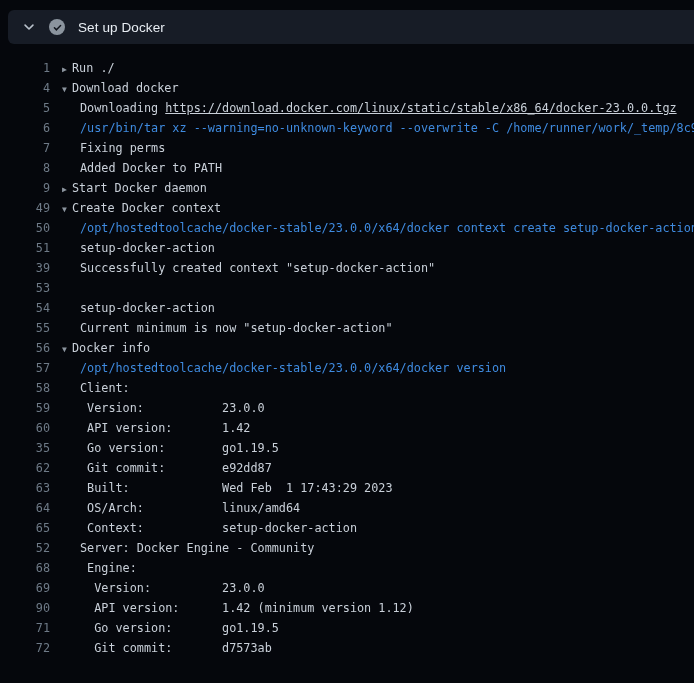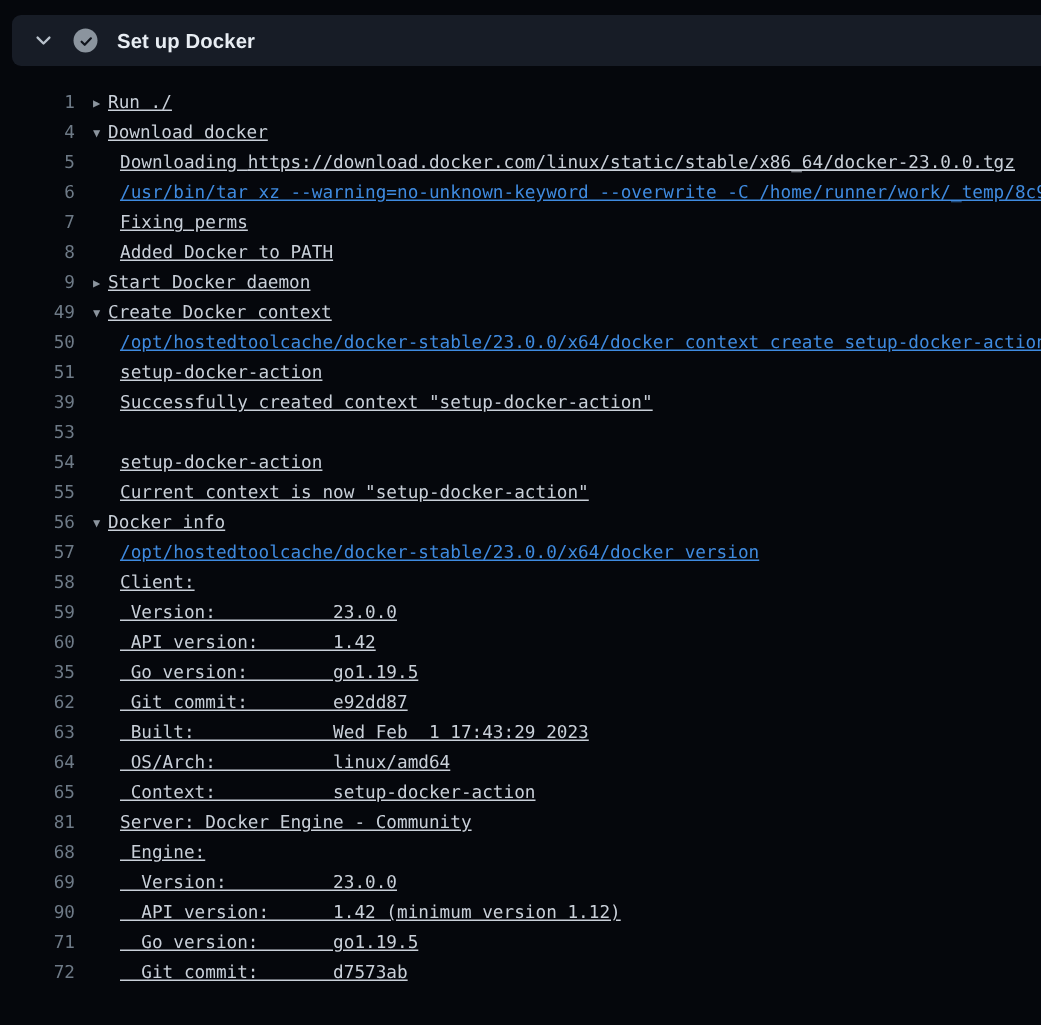--- a/index.html
+++ b/index.html
@@ -24,36 +24,36 @@
   .chevron { width: 14px; height: 14px; display: flex; align-items: center; justify-content: center; margin-right: 13px; flex: none; }
   .check-circle {
     width: 16px; height: 16px; border-radius: 50%;
     background: var(--check-circle, #8b949e);
     display: flex; align-items: center; justify-content: center;
     margin-right: 13px; flex: none;
   }
   .step-title {
     color: var(--title, #e8edf3);
     font-family: "Liberation Sans", sans-serif;
-    font-size: 13.5px; font-weight: 700;
+    font-size: 13.5px; font-weight: 400;
     letter-spacing: 0.1px;
   }
 
   
   .log { position: absolute; top: 58px; left: 0; width: 100%; }
   .row {
     height: 20px; display: flex; align-items: center;
     font-size: 11.8px; white-space: pre; overflow: hidden;
   }
   .num {
     width: 50px; flex: none; text-align: right;
     color: var(--line-number, #6e7a87);
     cursor: pointer;
   }
-  .content { margin-left: 30px; color: var(--text, #c9d0d9); text-decoration: underline; }
+  .content { margin-left: 30px; color: var(--text, #c9d0d9); }
   .row.group .content { margin-left: 12px; cursor: pointer; }
   .arrow {
     display: inline-block; width: 8px; margin-right: 2px;
     font-size: 8px; color: var(--group-arrow, #8b949e);
     transform: translateY(-0.5px);
   }
   .group-title { color: var(--text, #c9d0d9); }
   .cmd { color: var(--command, #3f8be0); }
   .link { color: var(--text, #c9d0d9); text-decoration: underline; cursor: pointer; text-align: center; }
 </style>
@@ -81,30 +81,30 @@
     <div class="row"><span class="num">6</span><span class="content cmd">/usr/bin/tar xz --warning=no-unknown-keyword --overwrite -C /home/runner/work/_temp/8c91</span></div>
     <div class="row"><span class="num">7</span><span class="content">Fixing perms</span></div>
     <div class="row"><span class="num">8</span><span class="content">Added Docker to PATH</span></div>
     <div class="row group"><span class="num">9</span><span class="content"><span class="arrow">▶</span><span class="group-title">Start Docker daemon</span></span></div>
     <div class="row group"><span class="num">49</span><span class="content"><span class="arrow">▼</span><span class="group-title">Create Docker context</span></span></div>
     <div class="row"><span class="num">50</span><span class="content cmd">/opt/hostedtoolcache/docker-stable/23.0.0/x64/docker context create setup-docker-action </span></div>
     <div class="row"><span class="num">51</span><span class="content">setup-docker-action</span></div>
     <div class="row"><span class="num">39</span><span class="content">Successfully created context "setup-docker-action"</span></div>
     <div class="row"><span class="num">53</span></div>
     <div class="row"><span class="num">54</span><span class="content">setup-docker-action</span></div>
-    <div class="row"><span class="num">55</span><span class="content">Current context is now "setup-docker-action"</span></div>
+    <div class="row"><span class="num">55</span><span class="content">Current minimum is now "setup-docker-action"</span></div>
     <div class="row group"><span class="num">56</span><span class="content"><span class="arrow">▼</span><span class="group-title">Docker info</span></span></div>
     <div class="row"><span class="num">57</span><span class="content cmd">/opt/hostedtoolcache/docker-stable/23.0.0/x64/docker version</span></div>
     <div class="row"><span class="num">58</span><span class="content">Client:</span></div>
     <div class="row"><span class="num">59</span><span class="content"> Version:           23.0.0</span></div>
     <div class="row"><span class="num">60</span><span class="content"> API version:       1.42</span></div>
     <div class="row"><span class="num">35</span><span class="content"> Go version:        go1.19.5</span></div>
     <div class="row"><span class="num">62</span><span class="content"> Git commit:        e92dd87</span></div>
     <div class="row"><span class="num">63</span><span class="content"> Built:             Wed Feb  1 17:43:29 2023</span></div>
     <div class="row"><span class="num">64</span><span class="content"> OS/Arch:           linux/amd64</span></div>
     <div class="row"><span class="num">65</span><span class="content"> Context:           setup-docker-action</span></div>
-    <div class="row"><span class="num">81</span><span class="content">Server: Docker Engine - Community</span></div>
+    <div class="row"><span class="num">52</span><span class="content">Server: Docker Engine - Community</span></div>
     <div class="row"><span class="num">68</span><span class="content"> Engine:</span></div>
     <div class="row"><span class="num">69</span><span class="content">  Version:          23.0.0</span></div>
     <div class="row"><span class="num">90</span><span class="content">  API version:      1.42 (minimum version 1.12)</span></div>
     <div class="row"><span class="num">71</span><span class="content">  Go version:       go1.19.5</span></div>
     <div class="row"><span class="num">72</span><span class="content">  Git commit:       d7573ab</span></div>
   </div>
 
 </body></html>

